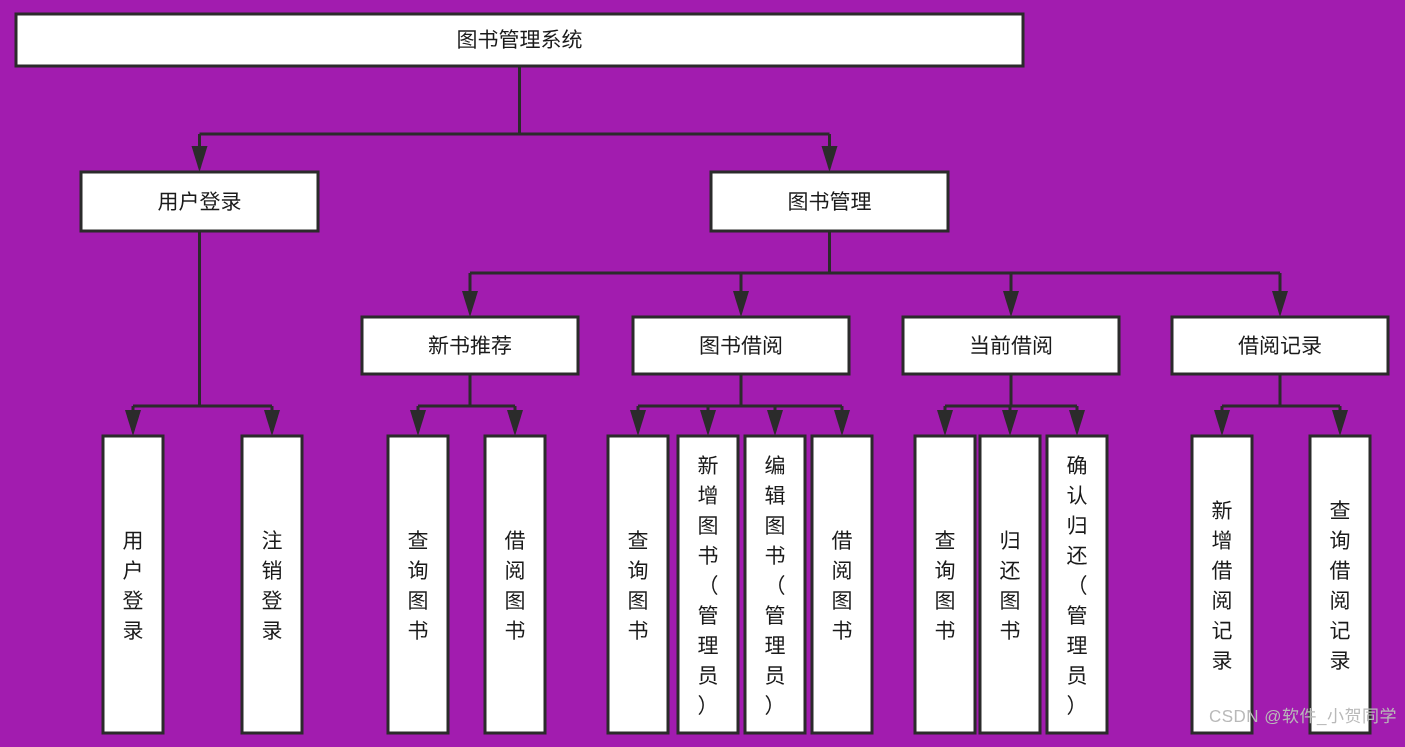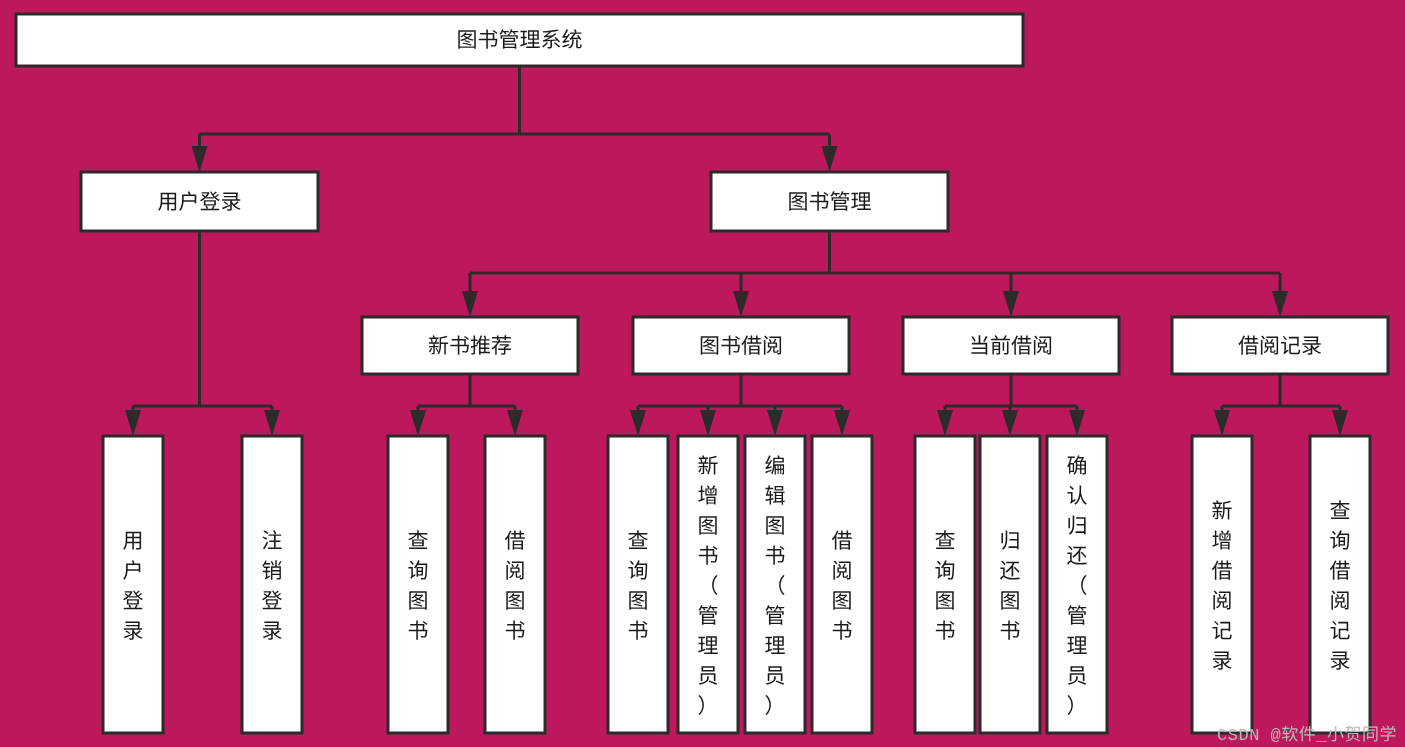--- a/index.html
+++ b/index.html
@@ -11,21 +11,21 @@
   body {
     width: 1405px;
     height: 747px;
     font-family: "DejaVu Sans", "Liberation Sans", sans-serif;
     overflow: hidden;
   }
   #diagram-root {
     position: relative;
     width: 1405px;
     height: 747px;
-    background: #be185d;
+    background: #a21caf;
   }
   svg#tree-svg {
     position: absolute;
     left: 0;
     top: 0;
     width: 1405px;
     height: 747px;
     display: block;
   }
   .node-rect {
@@ -51,22 +51,22 @@
   }
   .node-label-vertical {
     font-family: "DejaVu Sans", "Liberation Sans", sans-serif;
     font-size: 21px;
     fill: #1a1a1a;
     text-anchor: middle;
   }
   .watermark {
     position: absolute;
     right: 8px;
-    bottom: 2px;
-    font-family: Liberation Mono, monospace;
+    bottom: 20px;
+    font-family: Liberation Sans, sans-serif;
     font-size: 17px;
     color: #b9b9b9;
     letter-spacing: 0.5px;
     white-space: nowrap;
     user-select: none;
   }
 </style>
 </head>
 <body>
 

